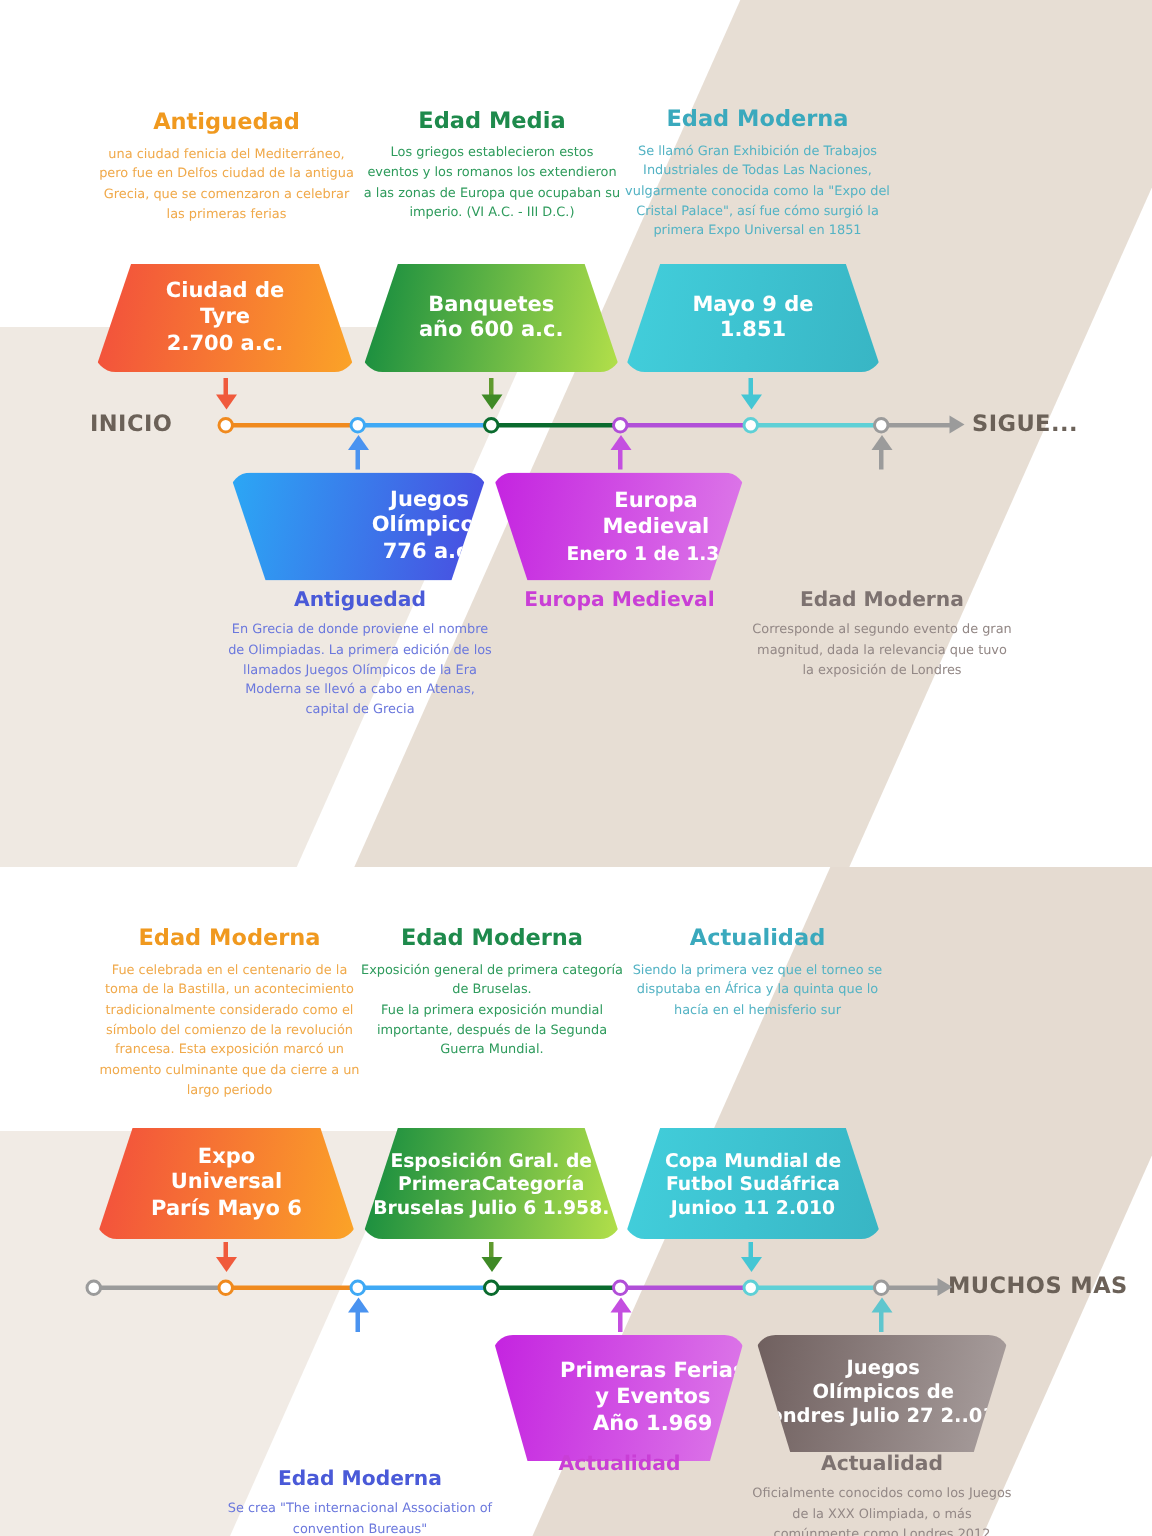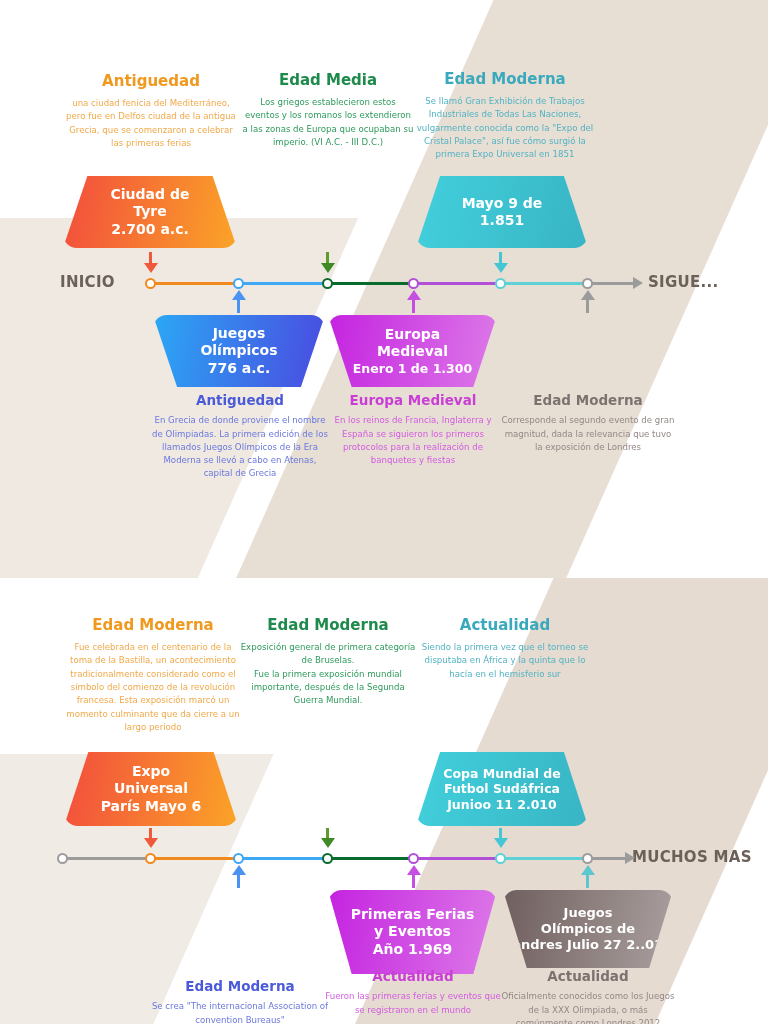--- a/index.html
+++ b/index.html
@@ -53,20 +53,21 @@
     color:#fff;font-weight:bold;text-align:center;
     line-height:1.25;
   }
   .trap.up{   
     clip-path:polygon(14% 0%, 86% 0%, 100% 100%, 0% 100%);
     border-radius:14px;
   }
   .trap.down{
     clip-path:polygon(0% 0%, 100% 0%, 86% 100%, 14% 100%);
     border-radius:14px;
+    justify-content:flex-end;
   }
 
   
   .axis{position:absolute;height:3px;}
   .node{position:absolute;width:11px;height:11px;border-radius:50%;background:#fff;border:2.5px solid #888;box-sizing:border-box;}
   .tl-label{position:absolute;font-size:15px;font-weight:bold;color:#6b6158;letter-spacing:.3px;}
   .arrow{position:absolute;width:0;height:0;}
   .stem{position:absolute;width:3px;}
 
   
@@ -94,20 +95,26 @@
     <div class="cap" style="left:414px;top:70px;width:182px;">
       <div class="cap-title" style="color:#3aa9bd">Edad Moderna</div>
       <div class="cap-body" style="color:#54b3c4">Se llamó Gran Exhibición de Trabajos Industriales de Todas Las Naciones, vulgarmente conocida como la "Expo del Cristal Palace", así fue cómo surgió la primera Expo Universal en 1851</div>
     </div>
 
     <div class="trap up" style="left:63px;top:176px;width:174px;height:72px;font-size:14px;background:linear-gradient(100deg,#f24d3d,#fba427);">
       <div>
         <div>Ciudad de</div>
         <div>Tyre</div>
         <div>2.700 a.c.</div>
+      </div>
+    </div>
+    <div class="trap up" style="left:241px;top:176px;width:173px;height:72px;font-size:14px;background:linear-gradient(100deg,#118a3f,#b4e04a);">
+      <div>
+        <div>Banquetes</div>
+        <div>año 600 a.c.</div>
       </div>
     </div>
     <div class="trap up" style="left:416px;top:176px;width:172px;height:72px;font-size:14px;background:linear-gradient(100deg,#42cfdc,#38b5c4);">
       <div>
         <div>Mayo 9 de</div>
         <div>1.851</div>
       </div>
     </div>
 
     <div class="tl-label" style="left:60px;top:273px;">INICIO</div>
@@ -156,21 +163,20 @@
         <div style="font-size:12.5px;">Enero 1 de 1.300</div>
       </div>
     </div>
 
     <div class="bcap" style="left:150px;top:392px;width:180px;">
       <div class="bcap-title" style="color:#4a5ad8">Antiguedad</div>
       <div class="bcap-body" style="color:#6b78dd">En Grecia de donde proviene el nombre de Olimpiadas. La primera edición de los llamados Juegos Olímpicos de la Era Moderna se llevó a cabo en Atenas, capital de Grecia</div>
     </div>
     <div class="bcap" style="left:325px;top:392px;width:176px;">
       <div class="bcap-title" style="color:#c93fd6">Europa Medieval</div>
-      <div class="bcap-body" style="color:#d35ce0">En los reinos de Francia, Inglaterra y España se siguieron los primeros protocolos para la realización de banquetes y fiestas</div>
     </div>
     <div class="bcap" style="left:500px;top:392px;width:176px;">
       <div class="bcap-title" style="color:#7d7270">Edad Moderna</div>
       <div class="bcap-body" style="color:#938886">Corresponde al segundo evento de gran magnitud, dada la relevancia que tuvo la exposición de Londres</div>
     </div>
   </div>
 </div>
 
 <div class="slide" id="slide-2">
   <div class="bg-shape bg-tr2"></div>
@@ -190,20 +196,27 @@
     <div class="cap" style="left:414px;top:38px;width:182px;">
       <div class="cap-title" style="color:#3aa9bd">Actualidad</div>
       <div class="cap-body" style="color:#54b3c4">Siendo la primera vez que el torneo se disputaba en África y la quinta que lo hacía en el hemisferio sur</div>
     </div>
 
     <div class="trap up" style="left: 64px; top: 174px; width: 174px; height: 74px; font-size: 14px; background: linear-gradient(100deg, rgb(242, 77, 61), rgb(251, 164, 39));">
       <div>
         <div>Expo</div>
         <div>Universal</div>
         <div>París Mayo 6</div>
+      </div>
+    </div>
+    <div class="trap up" style="left: 241px; top: 174px; width: 173px; height: 74px; font-size: 12.5px; background: linear-gradient(100deg, rgb(17, 138, 63), rgb(180, 224, 74));">
+      <div>
+        <div>Esposición Gral. de</div>
+        <div>PrimeraCategoría</div>
+        <div>Bruselas Julio 6 1.958.</div>
       </div>
     </div>
     <div class="trap up" style="left: 416px; top: 174px; width: 172px; height: 74px; font-size: 12.5px; background: linear-gradient(100deg, rgb(66, 207, 220), rgb(56, 181, 196));">
       <div>
         <div>Copa Mundial de</div>
         <div>Futbol Sudáfrica</div>
         <div>Junioo 11 2.010</div>
       </div>
     </div>
 
@@ -254,20 +267,19 @@
         <div>Londres Julio 27 2..012</div>
       </div>
     </div>
 
     <div class="bcap" style="left: 150px; top: 400px; width: 180px;">
       <div class="bcap-title" style="color:#4a5ad8">Edad Moderna</div>
       <div class="bcap-body" style="color:#6b78dd">Se crea "The internacional Association of convention Bureaus"</div>
     </div>
     <div class="bcap" style="left: 325px; top: 390px; width: 176px;">
       <div class="bcap-title" style="color:#c93fd6">Actualidad</div>
-      <div class="bcap-body" style="color:#d35ce0">Fueron las primeras ferias y eventos que se registraron en el mundo</div>
     </div>
     <div class="bcap" style="left: 500px; top: 390px; width: 176px;">
       <div class="bcap-title" style="color:#7d7270">Actualidad</div>
       <div class="bcap-body" style="color:#938886"> Oficialmente conocidos como los Juegos de la XXX Olimpiada,  o más comúnmente como Londres 2012</div>
     </div>
   </div>
 </div>
 
 </body></html>

